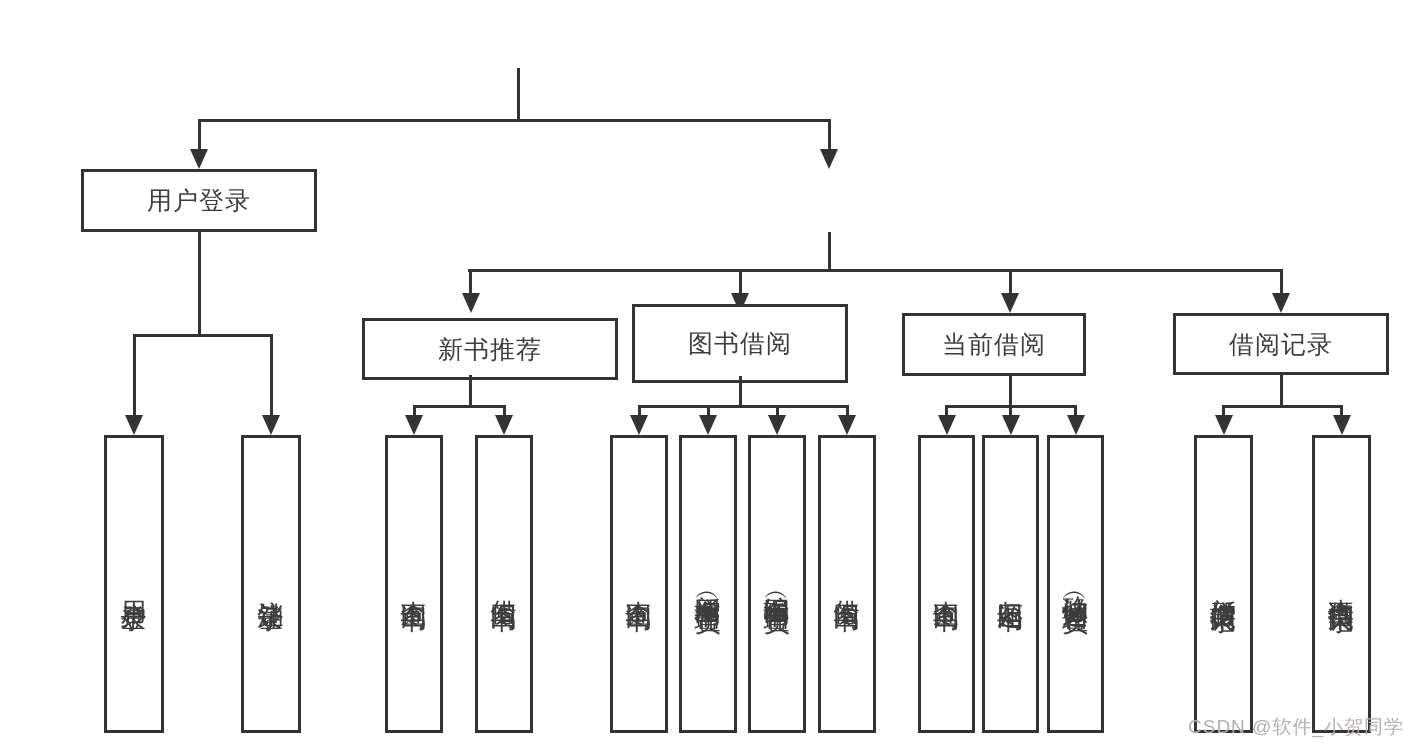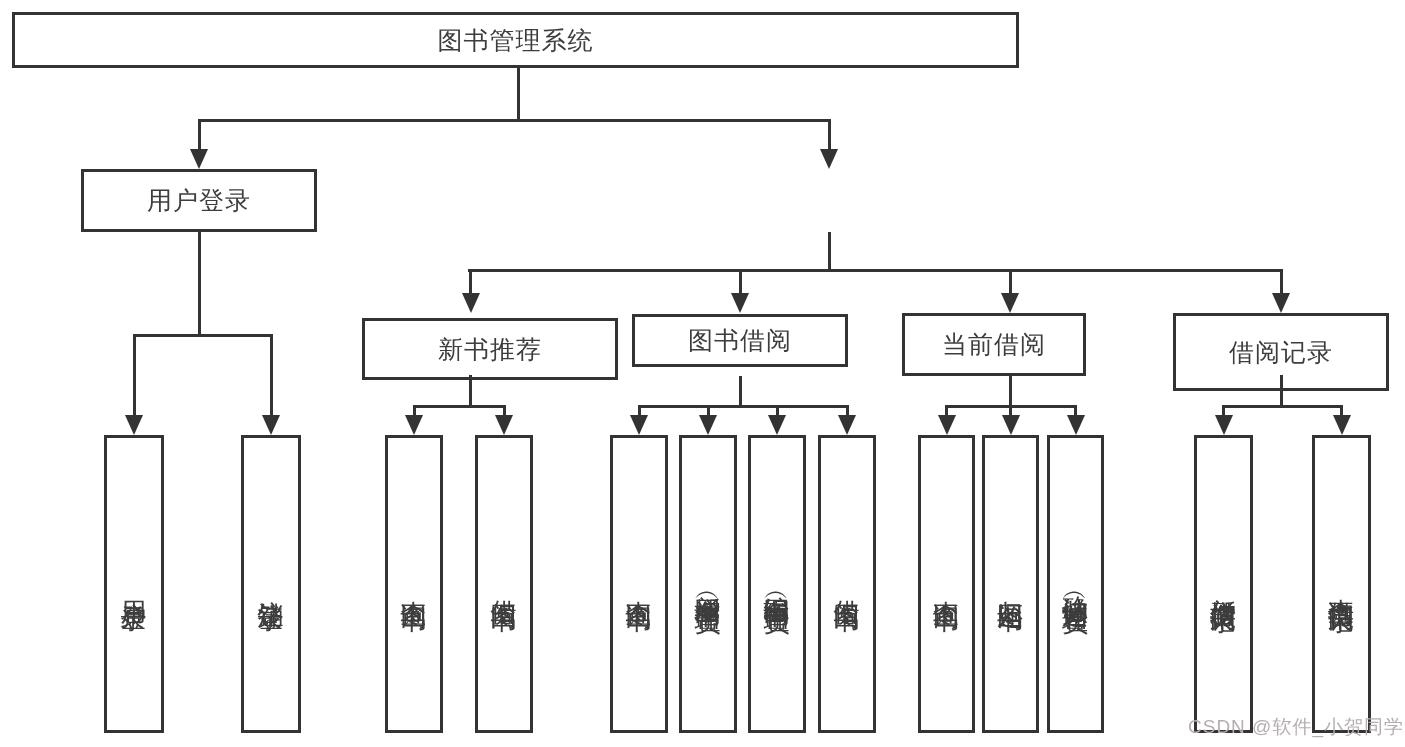--- a/index.html
+++ b/index.html
@@ -16,23 +16,20 @@
   .ah{position:absolute;width:0;height:0;border-left:9px solid transparent;
       border-right:9px solid transparent;border-top:20px solid #333333;}
   .watermark{position:absolute;left:1188px;top:714px;font-size:19px;color:#b5aeae;
              letter-spacing:1px;white-space:nowrap;}
 </style>
 </head>
 <body>
 
 <div class="canvas">
 
-  <div class="node" style="left:12px;top:12px;width:1007px;height:56px">
-    <span>图书管理系统</span>
-  </div>
 
   <div class="vl" style="left:517px;top:68px;height:53px"></div>
   <div class="hl" style="left:198px;top:119px;width:633px"></div>
   <div class="vl" style="left:198px;top:119px;height:30px"></div>
   <div class="ah" style="left:190px;top:149px"></div>
   <div class="vl" style="left:828px;top:119px;height:30px"></div>
   <div class="ah" style="left:820px;top:149px"></div>
 
   <div class="node" style="left:81px;top:169px;width:236px;height:63px">
     <span>用户登录</span>
@@ -52,27 +49,27 @@
   <div class="vl" style="left:739px;top:269px;height:24px"></div>
   <div class="ah" style="left:731px;top:293px"></div>
   <div class="vl" style="left:1009px;top:269px;height:24px"></div>
   <div class="ah" style="left:1001px;top:293px"></div>
   <div class="vl" style="left:1280px;top:269px;height:24px"></div>
   <div class="ah" style="left:1272px;top:293px"></div>
 
   <div class="node" style="left:362px;top:318px;width:256px;height:62px">
     <span>新书推荐</span>
   </div>
-  <div class="node" style="left:632px;top:314px;width:216px;height:53px">
+  <div class="node" style="left:632px;top:304px;width:216px;height:79px">
     <span>图书借阅</span>
   </div>
   <div class="node" style="left:902px;top:313px;width:184px;height:63px">
     <span>当前借阅</span>
   </div>
-  <div class="node" style="left:1173px;top:313px;width:216px;height:78px">
+  <div class="node" style="left:1173px;top:313px;width:216px;height:62px">
     <span>借阅记录</span>
   </div>
 
   <div class="vl" style="left:469px;top:375px;height:32px"></div>
   <div class="hl" style="left:413px;top:405px;width:93px"></div>
   <div class="vl" style="left:413px;top:405px;height:12px"></div>
   <div class="ah" style="left:405px;top:415px"></div>
   <div class="vl" style="left:503px;top:405px;height:12px"></div>
   <div class="ah" style="left:495px;top:415px"></div>
 

